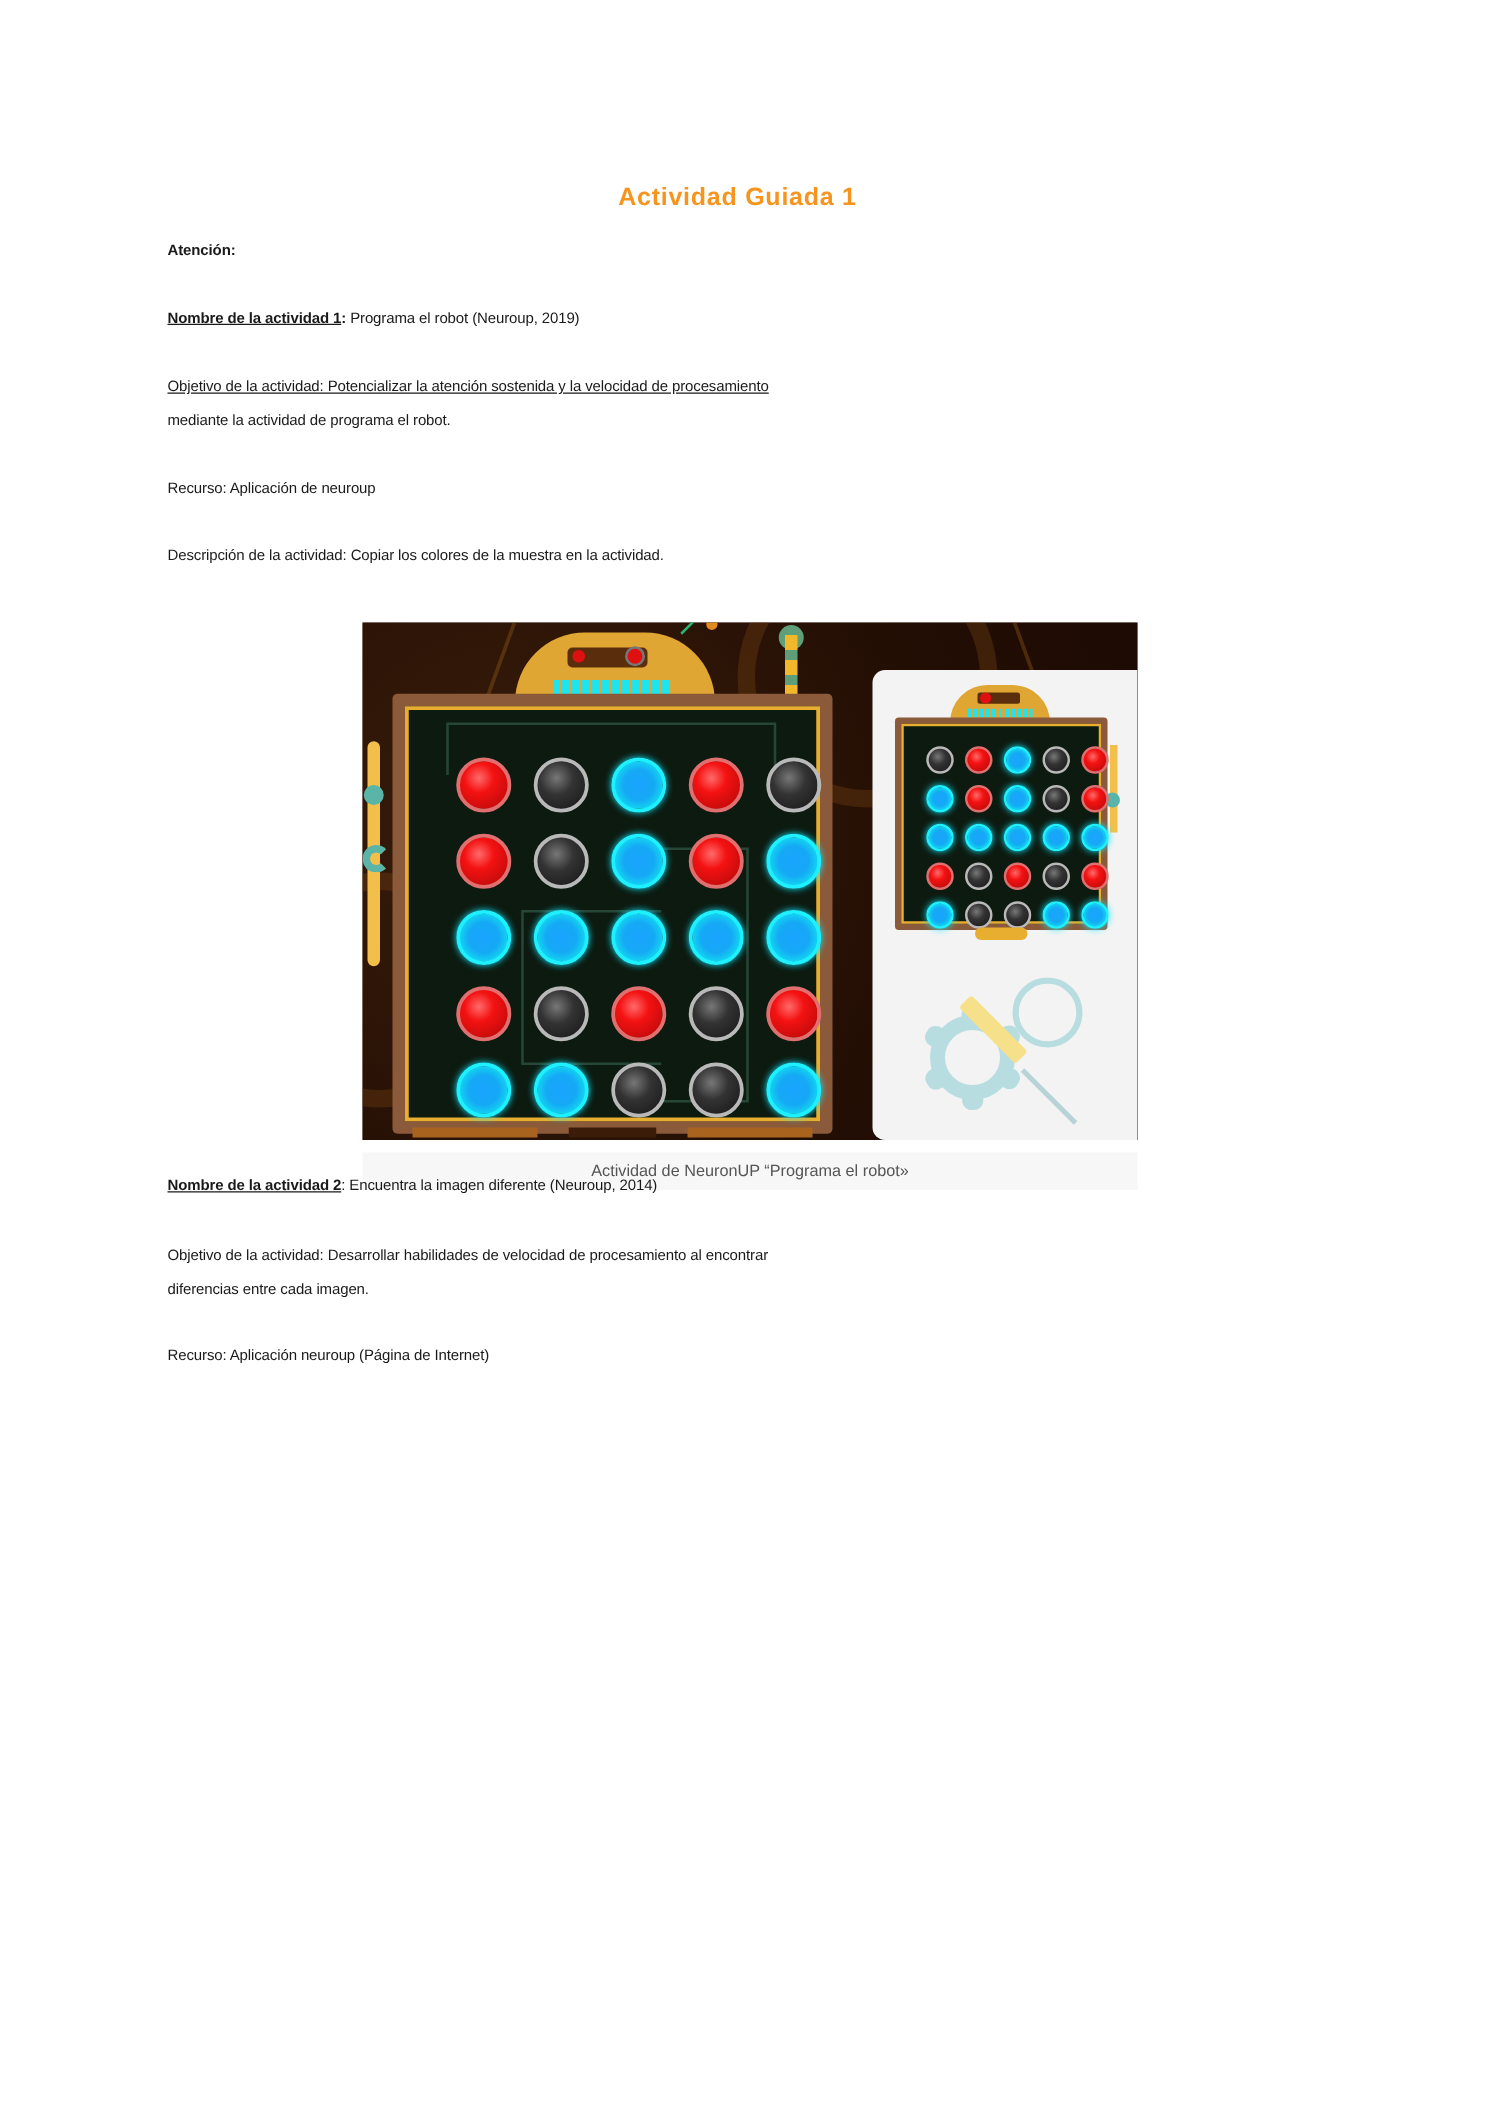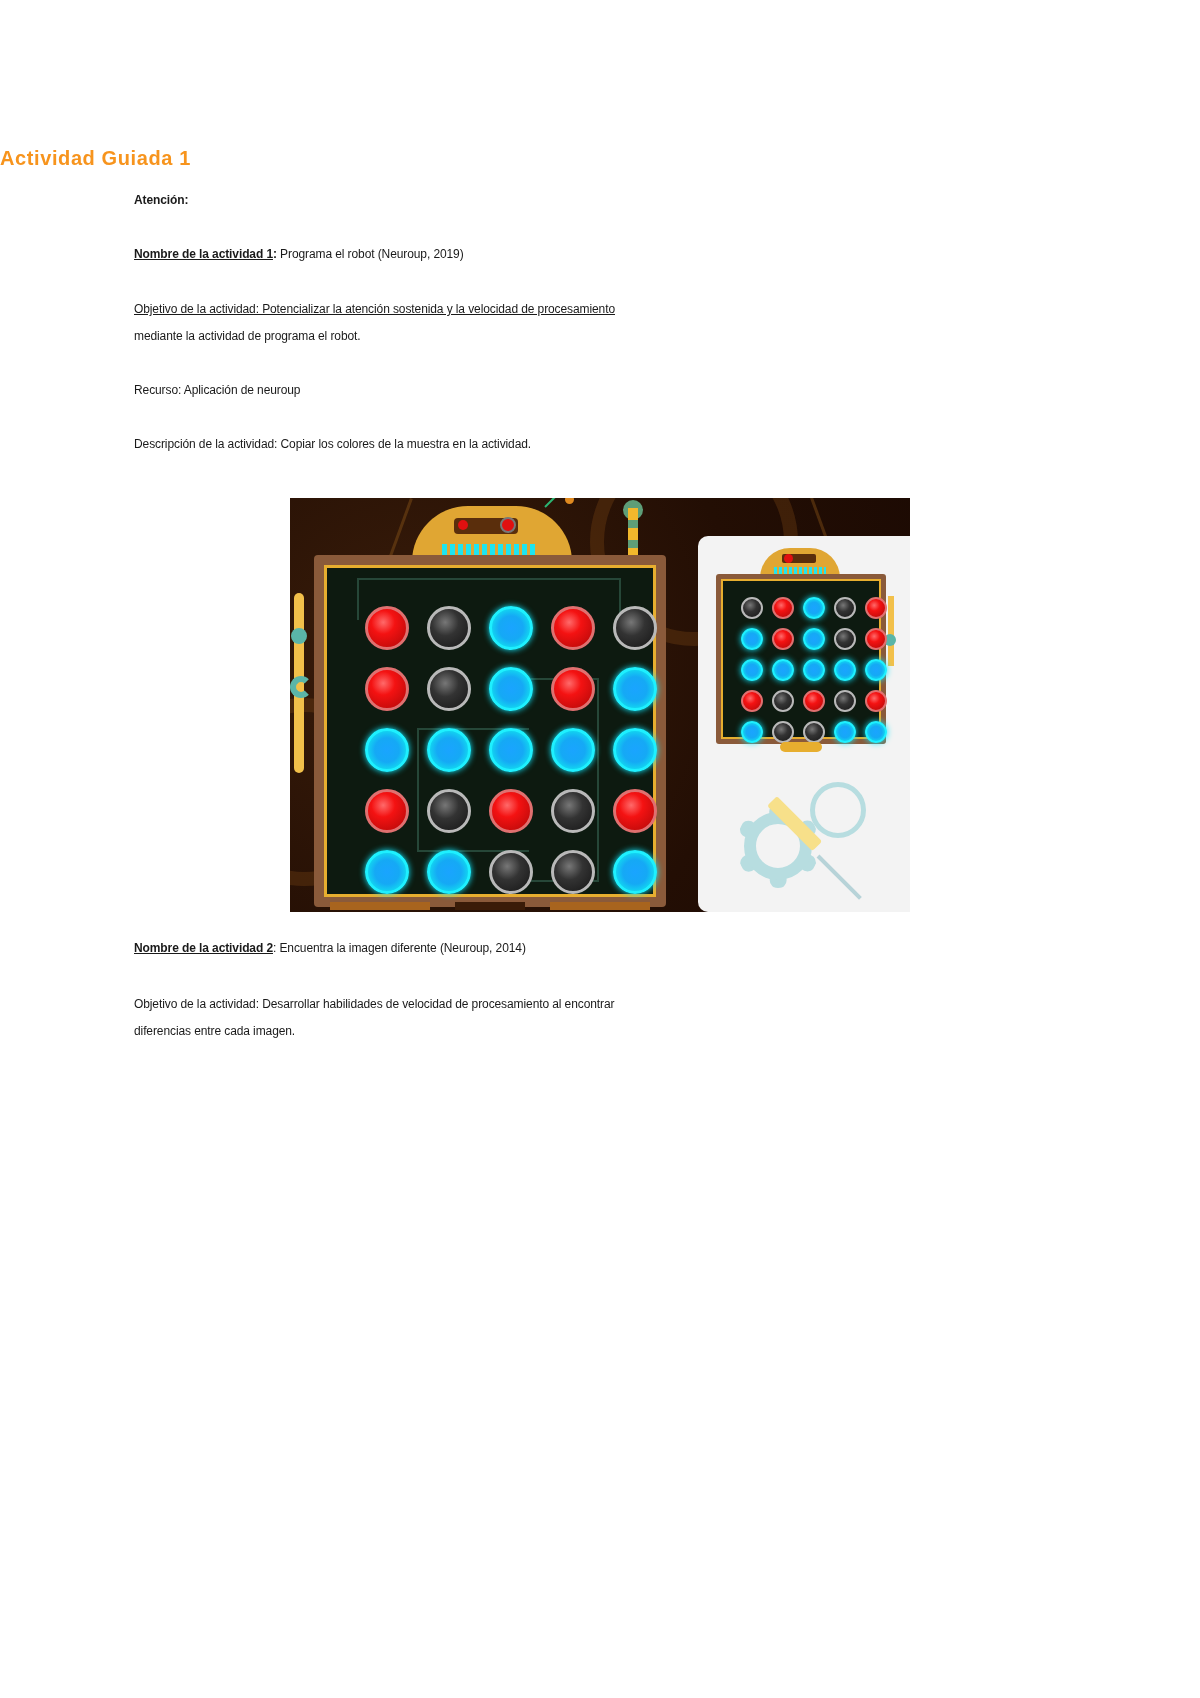--- a/index.html
+++ b/index.html
@@ -1,20 +1,20 @@
 <!DOCTYPE html>
 <html><head>
 <meta charset="utf-8">
 <style>
   html, body { margin: 0; padding: 0; background: #ffffff; }
   body { width: 1200px; height: 1698px; position: relative; overflow: hidden;
          font-family: "Liberation Sans", "DejaVu Sans", sans-serif; color: #1a1a1a; }
   .page { position: absolute; left: 0; top: 0; width: 1200px; height: 1698px; }
   .t { position: absolute; font-size: 12px; line-height: 29px; white-space: nowrap; letter-spacing: -0.1px; }
-  .title { left: 0; width: 1180px; top: 144px; color: #f7941d; font-weight: bold; font-size: 20px; letter-spacing: 0.6px; }
+  .title { left: 0; width: 1180px; text-align: center; top: 144px; color: #f7941d; font-weight: bold; font-size: 20px; letter-spacing: 0.6px; }
   .b { font-weight: bold; }
   .u { text-decoration: underline; }
 
   
   .fig { position: absolute; left: 290px; top: 498px; width: 620px; height: 414px; background: #2a1206; overflow: hidden; }
   .fig .bgglow { position: absolute; inset: 0;
     background: radial-gradient(circle at 20% 40%, #3a1d0a 0%, #230e04 60%, #1c0a03 100%); }
   .gear-bg { position: absolute; border-radius: 50%; border: 14px solid rgba(120,70,20,0.35); }
   .beam { position: absolute; width: 3px; background: rgba(160,100,30,0.35); transform-origin: top left; }
 
@@ -198,20 +198,22 @@
       </div>
       <div class="s-plate"></div>
 
       <div class="tool-gear1"></div>
       <div class="tool-gear1b"></div>
       <div class="tool-gear2"></div>
       <div class="tool-shaft"></div>
       <div class="tool-handle"></div>
     </div>
   </div>
+  <div class="caption">Actividad de NeuronUP “Programa el robot»</div>
 
   <div class="t" style="left:134px; top:934px;">
     <span class="b u">Nombre de la actividad 2</span><span>:</span><span> Encuentra la imagen diferente (Neuroup, 2014)</span>
   </div>
   <div class="t" style="left:134px; top:990px;">Objetivo de la actividad: Desarrollar habilidades de velocidad de procesamiento al encontrar</div>
   <div class="t" style="left:134px; top:1017px;">diferencias entre cada imagen.</div>
+  <div class="t" style="left:134px; top:1070px;">Recurso: Aplicación neuroup (Página de Internet)</div>
 
 </div>
 
 </body></html>

